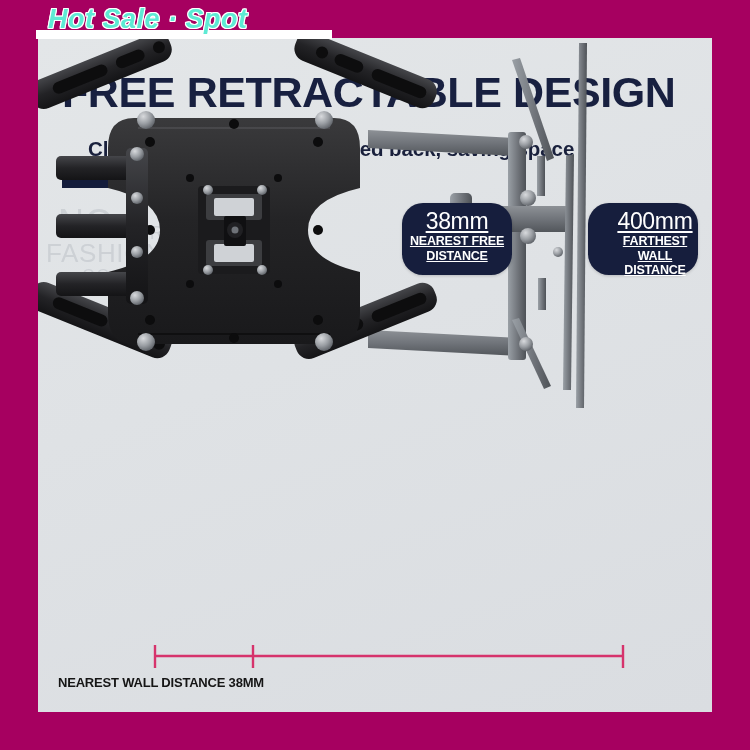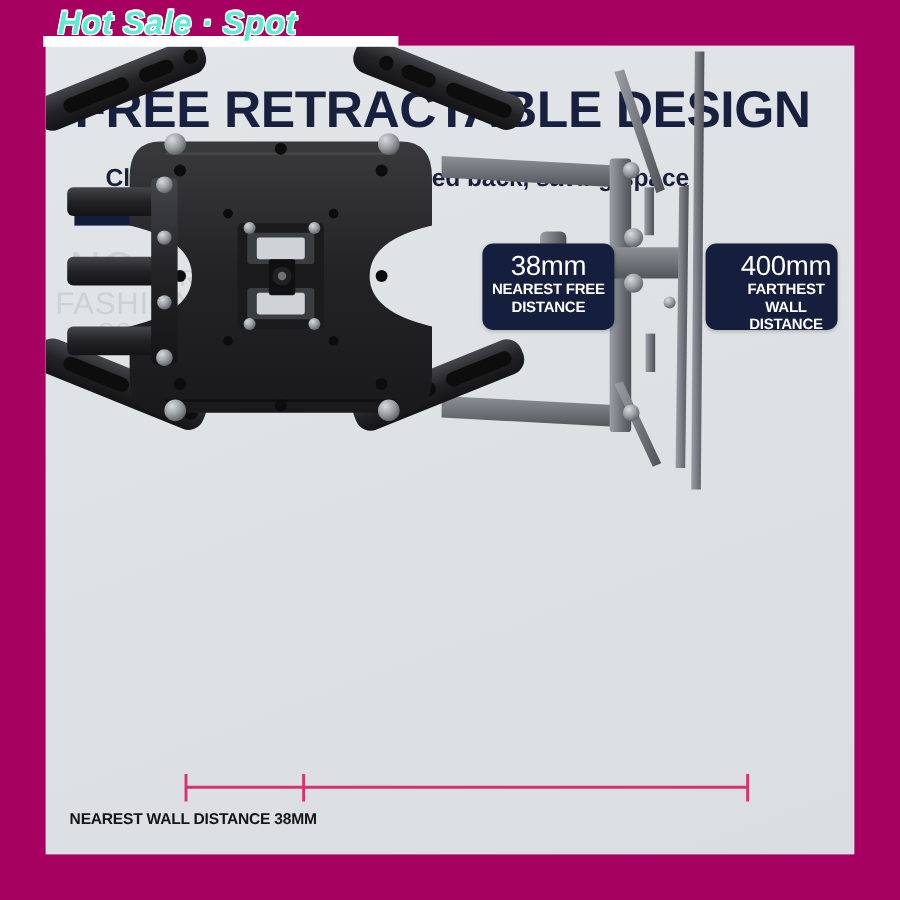--- a/index.html
+++ b/index.html
@@ -99,25 +99,26 @@
   }
   #wm-no       { left:20px;  top:164px; font-size:36px; letter-spacing:1px; }
   #wm-fire     { left:92px;  top:184px; font-size:19px; letter-spacing:1.4px; }
   #wm-fashion  { left:8px;   top:200px; font-size:26px; letter-spacing:0.6px; }
   #wm-cooking  { left:44px;  top:228px; font-size:17px; letter-spacing:2.2px; }
 
   
   .badge {
     position:absolute;
     background:#161e3d;
-    border-radius:9px;
+    border-radius:21px;
     color:#ffffff;
     text-align:center;
     z-index:5;
     box-shadow:0 1px 3px rgba(0,0,0,.18);
+    text-decoration:underline;
   }
   #badge-near { left:364px; top:165px; width:110px; height:72px; }
   #badge-far  { left:550px; top:165px; width:110px; height:72px;padding-left:24px; }
   .badge-value {
     display:block;
     margin-top:5px;
     font-size:23px;
     font-weight:400;
     letter-spacing:-0.3px;
     line-height:26px;

